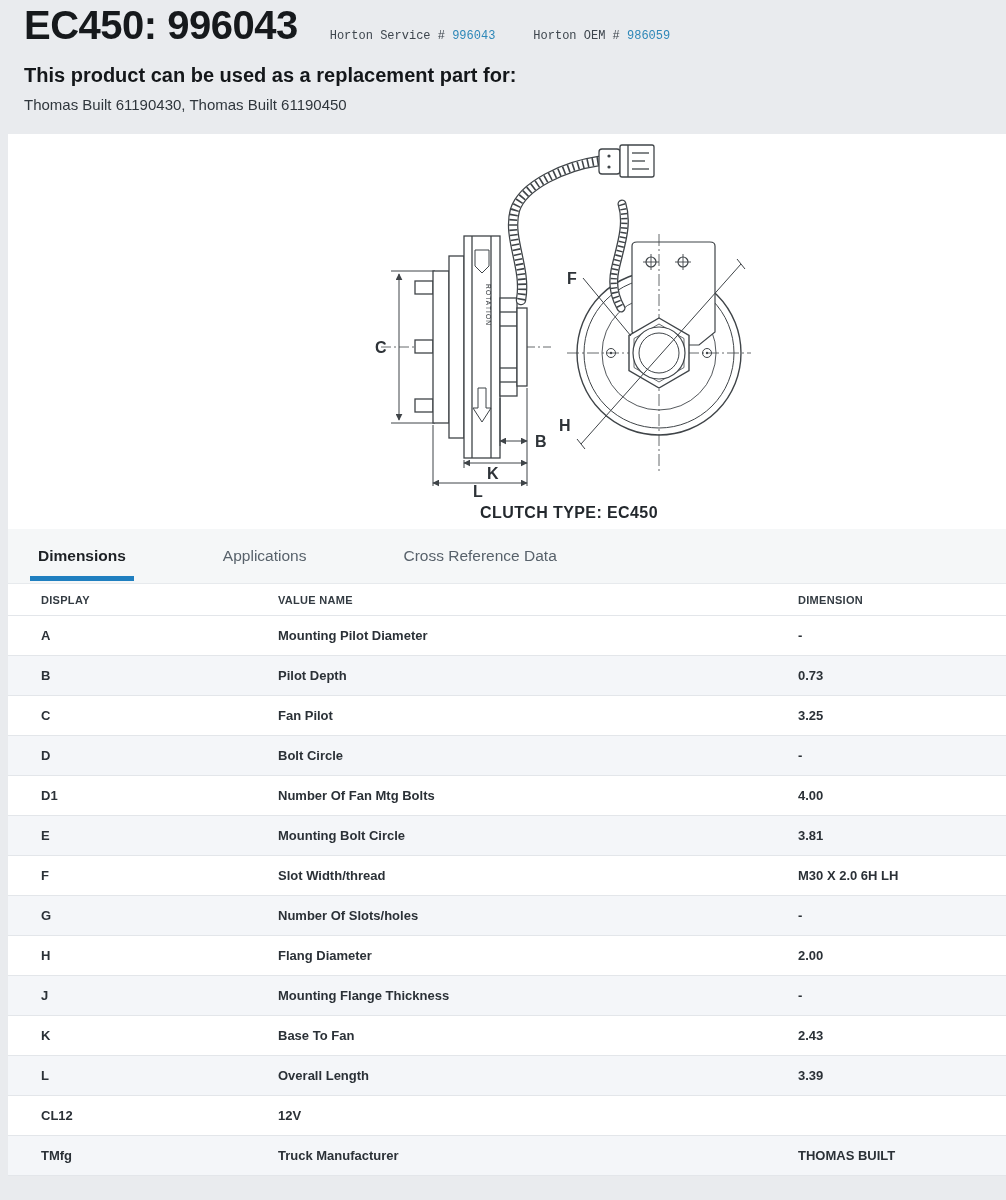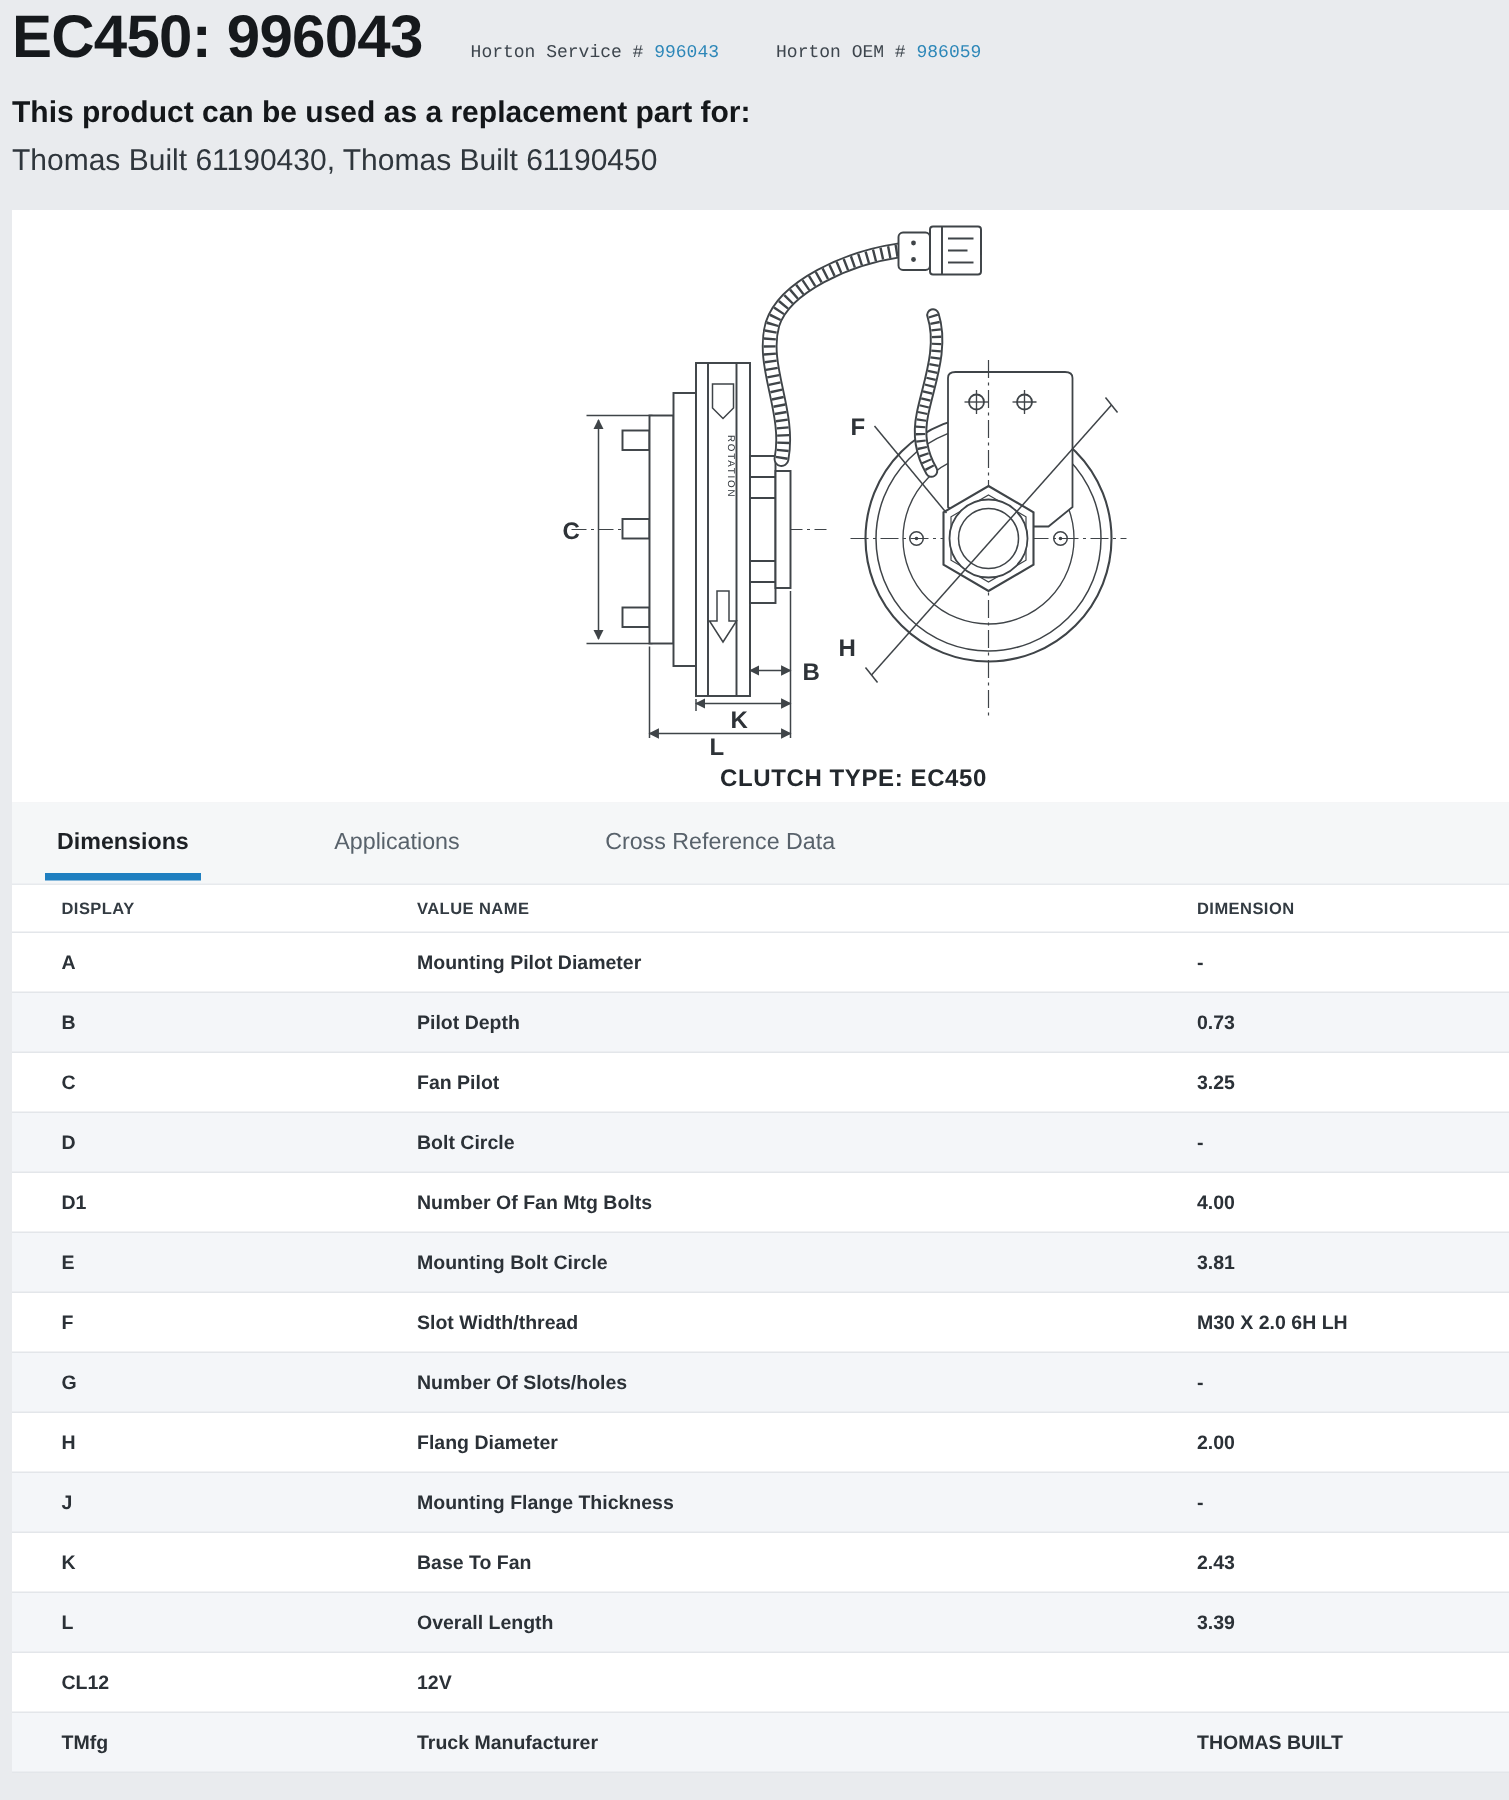--- a/index.html
+++ b/index.html
@@ -3,31 +3,31 @@
 <meta charset="utf-8">
 <style>
   * { box-sizing: border-box; margin: 0; padding: 0; }
   html, body {
     width: 1006px; height: 1200px;
     background: #e9ebee;
     font-family: "Liberation Sans", sans-serif;
     overflow: hidden;
   }
   
-  .header { padding: 2px 0 0 8px; }
+  .header { padding: 2px 0 0 24px; }
   .title-row { display: flex; align-items: baseline; }
   .page-title {
     font-size: 40px; font-weight: bold; color: #16191c;
     letter-spacing: -0.5px; line-height: 1.15;
   }
   .partnums { display: flex; gap: 38px; margin-left: 32px; font-size: 12px; color: #3d454d; font-family: Liberation Mono, monospace; }
   .partnum { white-space: nowrap; }
   .partnum a { color: #2d87b8; text-decoration: none; font-weight: normal; cursor: pointer; }
   .replacement-heading { margin-top: 16px; font-size: 20px; font-weight: bold; color: #14171a; }
-  .replacement-models { margin-top: 9px; font-size: 20px; color: #2f363c; }
+  .replacement-models { margin-top: 9px; font-size: 15px; color: #2f363c; }
   
   .panel {
     margin-left: 8px; margin-top: 21px;
     background: #ffffff; height: 395px; overflow: hidden;
   }
   .diagram-wrap { width: 400px; margin: 4px auto 0; transform: translateX(62px); text-align: center; }
   .diagram-caption {
     font-size: 16px; font-weight: bold; color: #23282d;
     letter-spacing: 0.4px; margin-top: 2px;
   }

